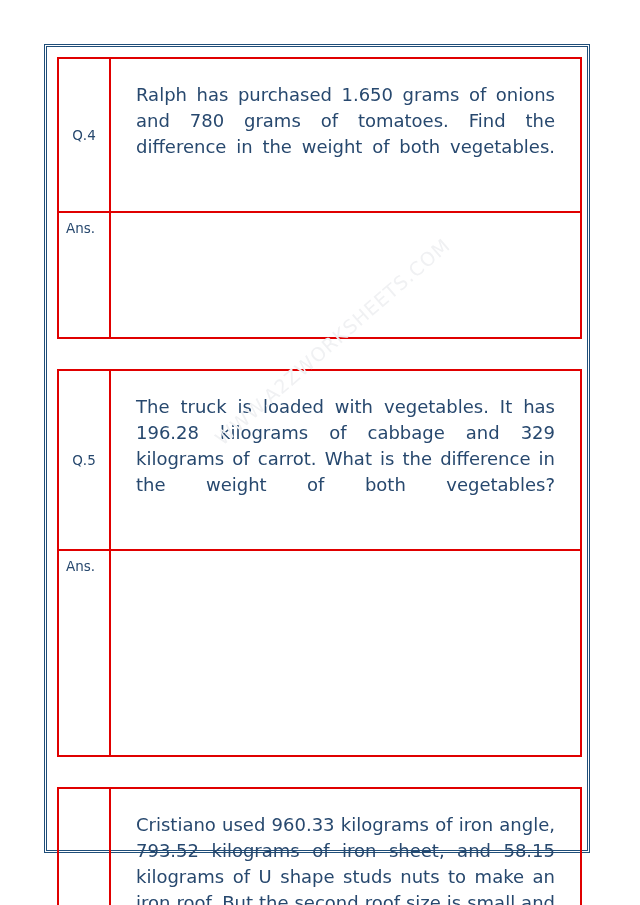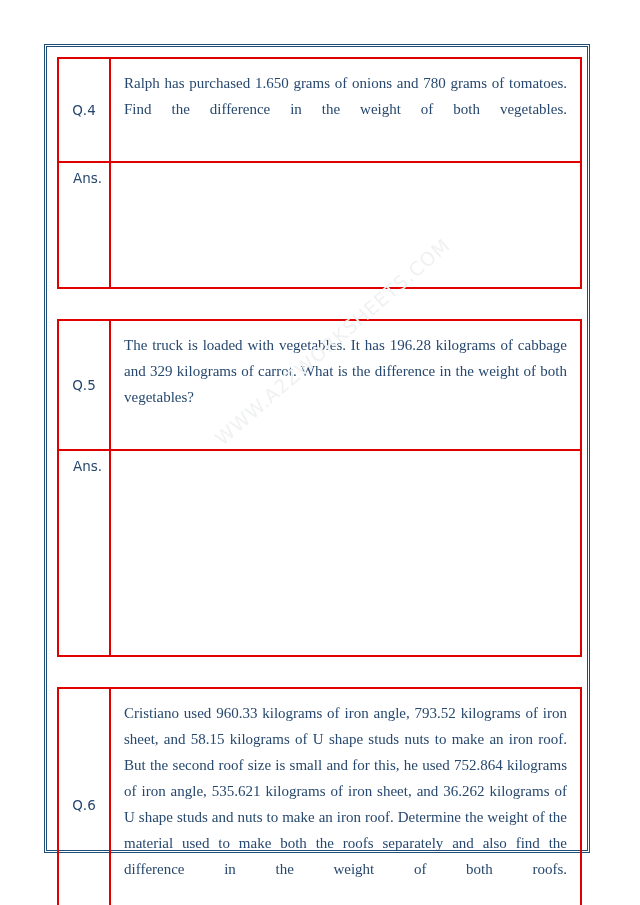--- a/index.html
+++ b/index.html
@@ -83,37 +83,36 @@
     text-align: center;
     vertical-align: middle;
     color: #27486e;
     font-size: 13.5px;
     padding: 0 2px;
     margin-top: 16px;
   }
 
   td.label.top {
     vertical-align: top;
-    text-align: center;
+    text-align: left;
     padding: 7px 0 0 7px;
   }
 
   td.body {
     padding: 7px 9px 9px 9px;
   }
 
   td.body p {
-    margin: 4px;
+    margin: 16px;
     color: #27486e;
-    font-size: 15px;
+    font-size: 18px;
     line-height: 26px;
     text-align: justify;
     text-justify: inter-word;
     hyphens: none;
-    font-family: Liberation Serif, serif;
   }
 
   
   td.body p::after {
     content: "";
     display: inline-block;
     width: 100%;
   }
 
   td.ansbody { }

